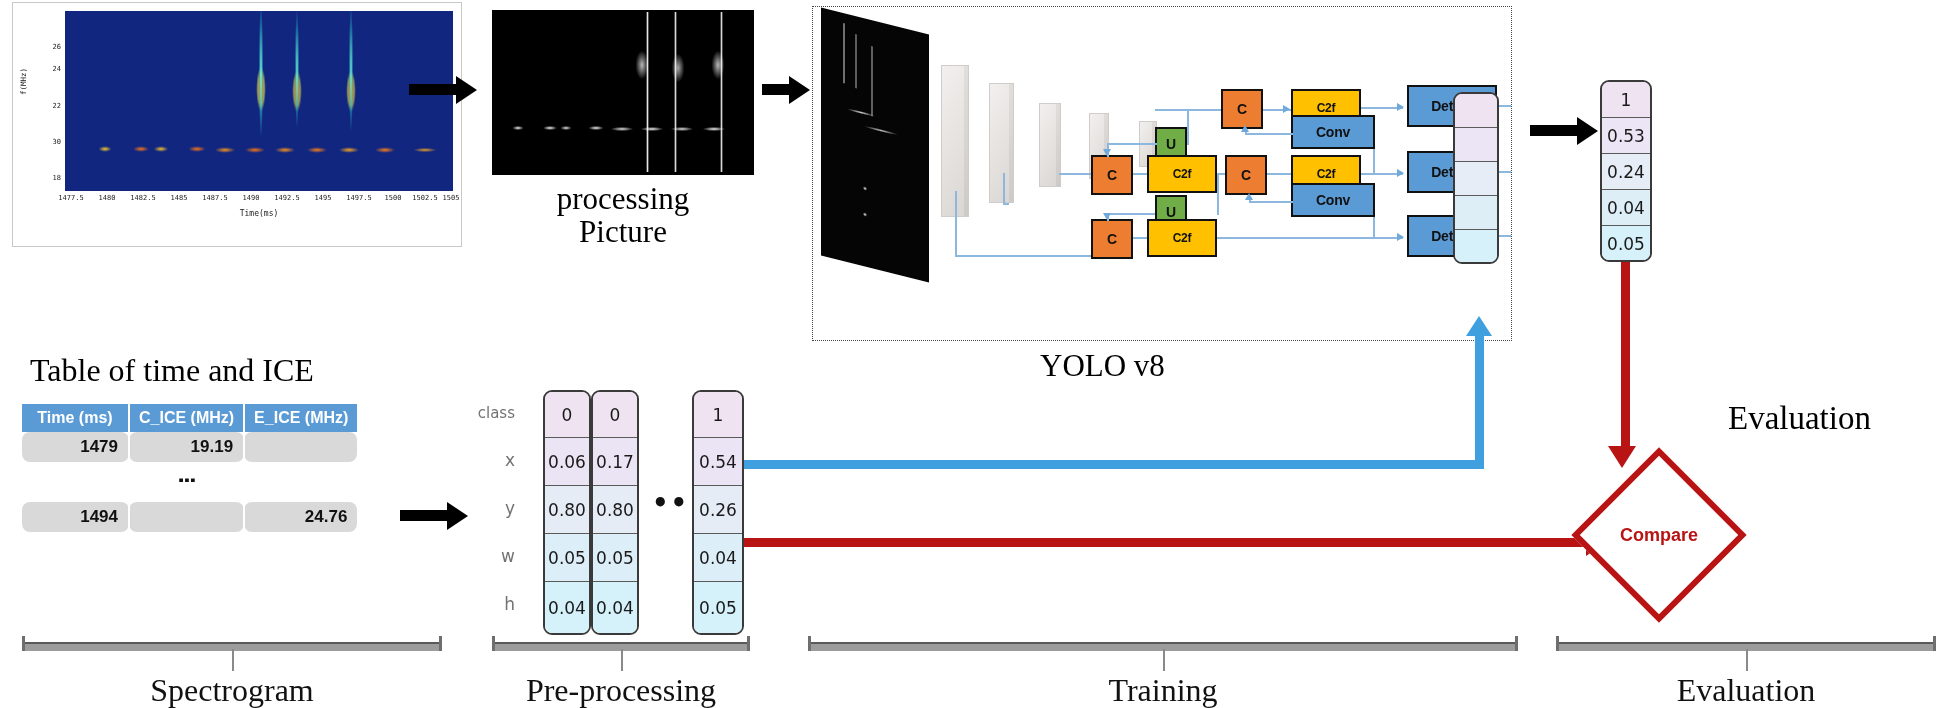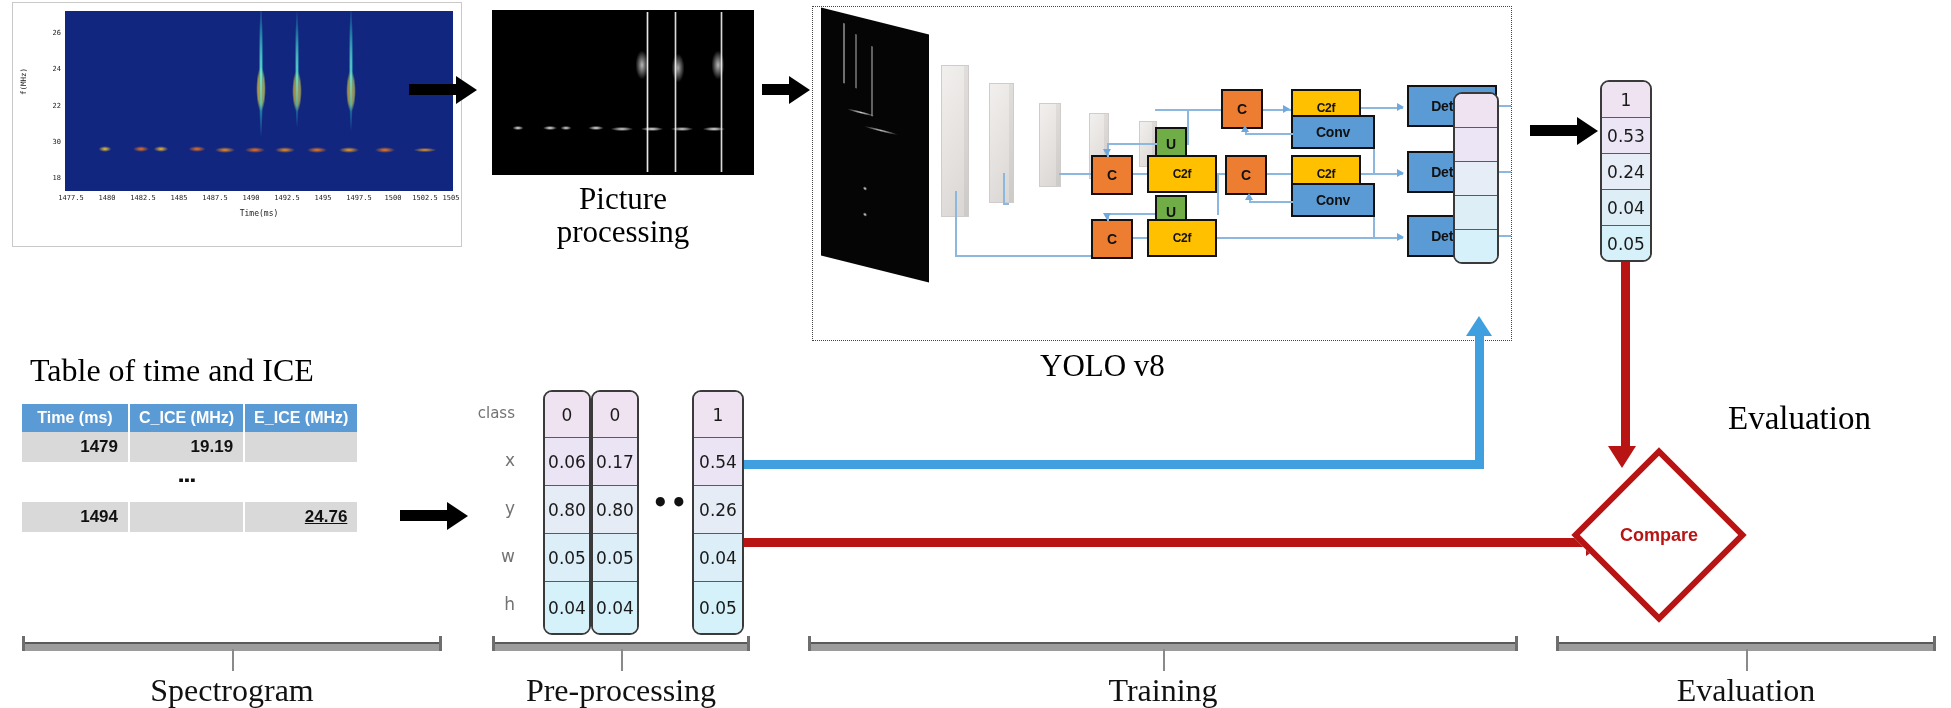--- a/index.html
+++ b/index.html
@@ -200,22 +200,23 @@
     font-size: 16px; font-weight: bold;
     padding: 5px 9px; text-align: center;
     border-right: 2px solid #fff;
   }
   #ice-table th:last-child { border-right: none; }
   #ice-table td {
     font-size: 17px; font-weight: bold; color: #111;
     padding: 5px 10px; text-align: right;
     border-right: 2px solid #fff;
     min-width: 86px;
-  }
-  #ice-table td:last-child { border-right: none; text-decoration: underline; }
+    border-radius: 8px;
+  }
+  #ice-table td:last-child { border-right: none; }
   #ice-table tr.r-grey td { background: #d9d9d9; }
   #ice-table tr.r-light td { background: #e9eef7; }
   #ice-table tr.r-dots td {
     background: #ffffff; text-align: center;
     padding: 2px 0; height: 36px;
   }
   .vdots {
     font-family: "DejaVu Sans", sans-serif;
     font-size: 20px; line-height: .55; letter-spacing: 0;
     writing-mode: vertical-rl;
@@ -289,21 +290,21 @@
   .brace .cap-text {
     position: absolute; top: 36px; left: 0; width: 100%;
     text-align: center; font-size: 32px; color: #111;
   }
 </style>
 </head>
 <body>
 
 <div class="stage" id="spectrogram-panel">
   <div id="spec-plot">
-    <span class="spec-tick-y" style="top:22px">26</span>
+    <span class="spec-tick-y" style="top:36px">26</span>
     <span class="spec-tick-y" style="top:58px">24</span>
     <span class="spec-tick-y" style="top:95px">22</span>
     <span class="spec-tick-y" style="top:131px">30</span>
     <span class="spec-tick-y" style="top:167px">18</span>
 
     <span class="spec-tick-x" style="left:6px">1477.5</span>
     <span class="spec-tick-x" style="left:42px">1480</span>
     <span class="spec-tick-x" style="left:78px">1482.5</span>
     <span class="spec-tick-x" style="left:114px">1485</span>
     <span class="spec-tick-x" style="left:150px">1487.5</span>
@@ -316,22 +317,22 @@
     <span class="spec-tick-x" style="left:386px">1505</span>
   </div>
   <div id="spec-ylabel">f(MHz)</div>
   <div id="spec-xlabel">Time(ms)</div>
 </div>
 
 <div class="arrow-black" style="left:409px; top:84px; width:48px;"></div>
 
 <div class="stage" id="gray-image"></div>
 <div class="stage" id="picture-processing-label">
+  <div>processing</div>
   <div>Picture</div>
-  <div>processing</div>
 </div>
 
 <div class="arrow-black" style="left:762px; top:84px; width:28px;"></div>
 
 <div class="stage" id="yolo-box">
 
   <div id="yolo-input-img"></div>
 
   <div class="slab" style="left:128px; top:58px;  width:26px; height:150px;"></div>
   <div class="slab" style="left:176px; top:76px;  width:23px; height:118px;"></div>

